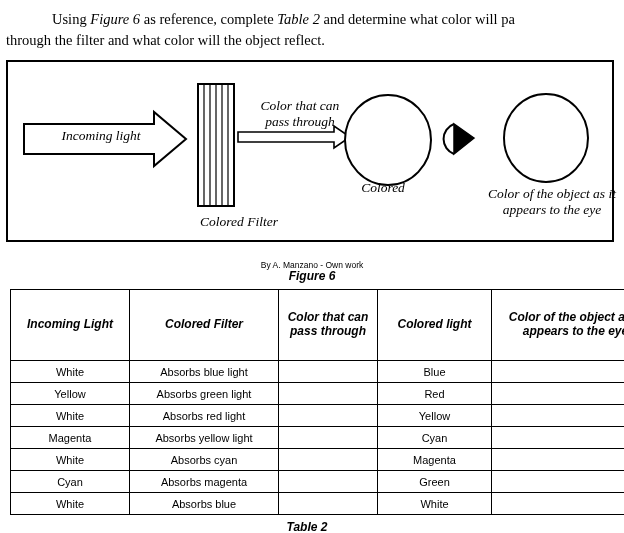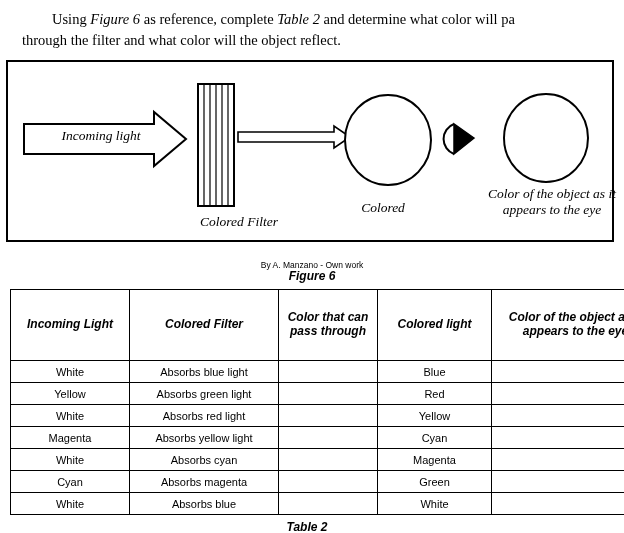--- a/index.html
+++ b/index.html
@@ -21,21 +21,21 @@
     font-family: "Liberation Serif", serif;
     font-size: 14.5px;
     line-height: 1.35;
     padding: 10px 4px 0 6px;
     width: 616px;
     box-sizing: border-box;
     white-space: nowrap;
   }
   .intro .indent { display: inline-block; width: 46px; }
   .intro .ital { font-style: italic; }
-  .intro-line2 { margin-top: 1px; margin-left: 16px; }
+  .intro-line2 { margin-top: 1px; }
 
   
   .figure-box {
     position: relative;
     margin: 10px 6px 0 6px;
     width: 608px;
     height: 182px;
     border: 2px solid #000;
     box-sizing: border-box;
     background: #fff;
@@ -47,21 +47,21 @@
     position: absolute;
     font-family: "Liberation Serif", serif;
     font-style: italic;
     font-size: 13.5px;
     text-align: center;
     line-height: 1.2;
   }
   .lbl-incoming { left: 28px; top: 66px; width: 130px; }
   .lbl-pass { left: 232px; top: 36px; width: 120px; }
   .lbl-colored-filter { left: 166px; top: 152px; width: 130px; }
-  .lbl-colored { left: 330px; top: 138px; width: 90px; }
+  .lbl-colored { left: 330px; top: 118px; width: 90px; }
   .lbl-eye { left: 468px; top: 124px; width: 152px; }
 
   
   .fig-credit {
     text-align: center;
     font-family: "Liberation Sans", sans-serif;
     font-size: 8.5px;
     margin-top: 18px;
   }
   .fig-caption {
@@ -147,20 +147,21 @@
 
     <g>
       <path d="M466,76 L446,62 L446,92 Z" fill="#000" stroke="#000" stroke-width="1.5"></path>
       <path d="M446,62 A 16 16 0 0 0 446,92" fill="none" stroke="#000" stroke-width="2"></path>
     </g>
 
     <ellipse cx="538" cy="76" rx="42" ry="44" fill="#fff" stroke="#000" stroke-width="2"></ellipse>
   </svg>
 
   <div class="fig-label lbl-incoming">Incoming light</div>
+  <div class="fig-label lbl-pass">Color that can<br>pass through</div>
   <div class="fig-label lbl-colored-filter">Colored Filter</div>
   <div class="fig-label lbl-colored">Colored</div>
   <div class="fig-label lbl-eye">Color of the object as it<br>appears to the eye</div>
 </div>
 
 <div class="fig-credit">By A. Manzano - Own work</div>
 <div class="fig-caption">Figure 6</div>
 
 <table class="data-table">
   <thead>

